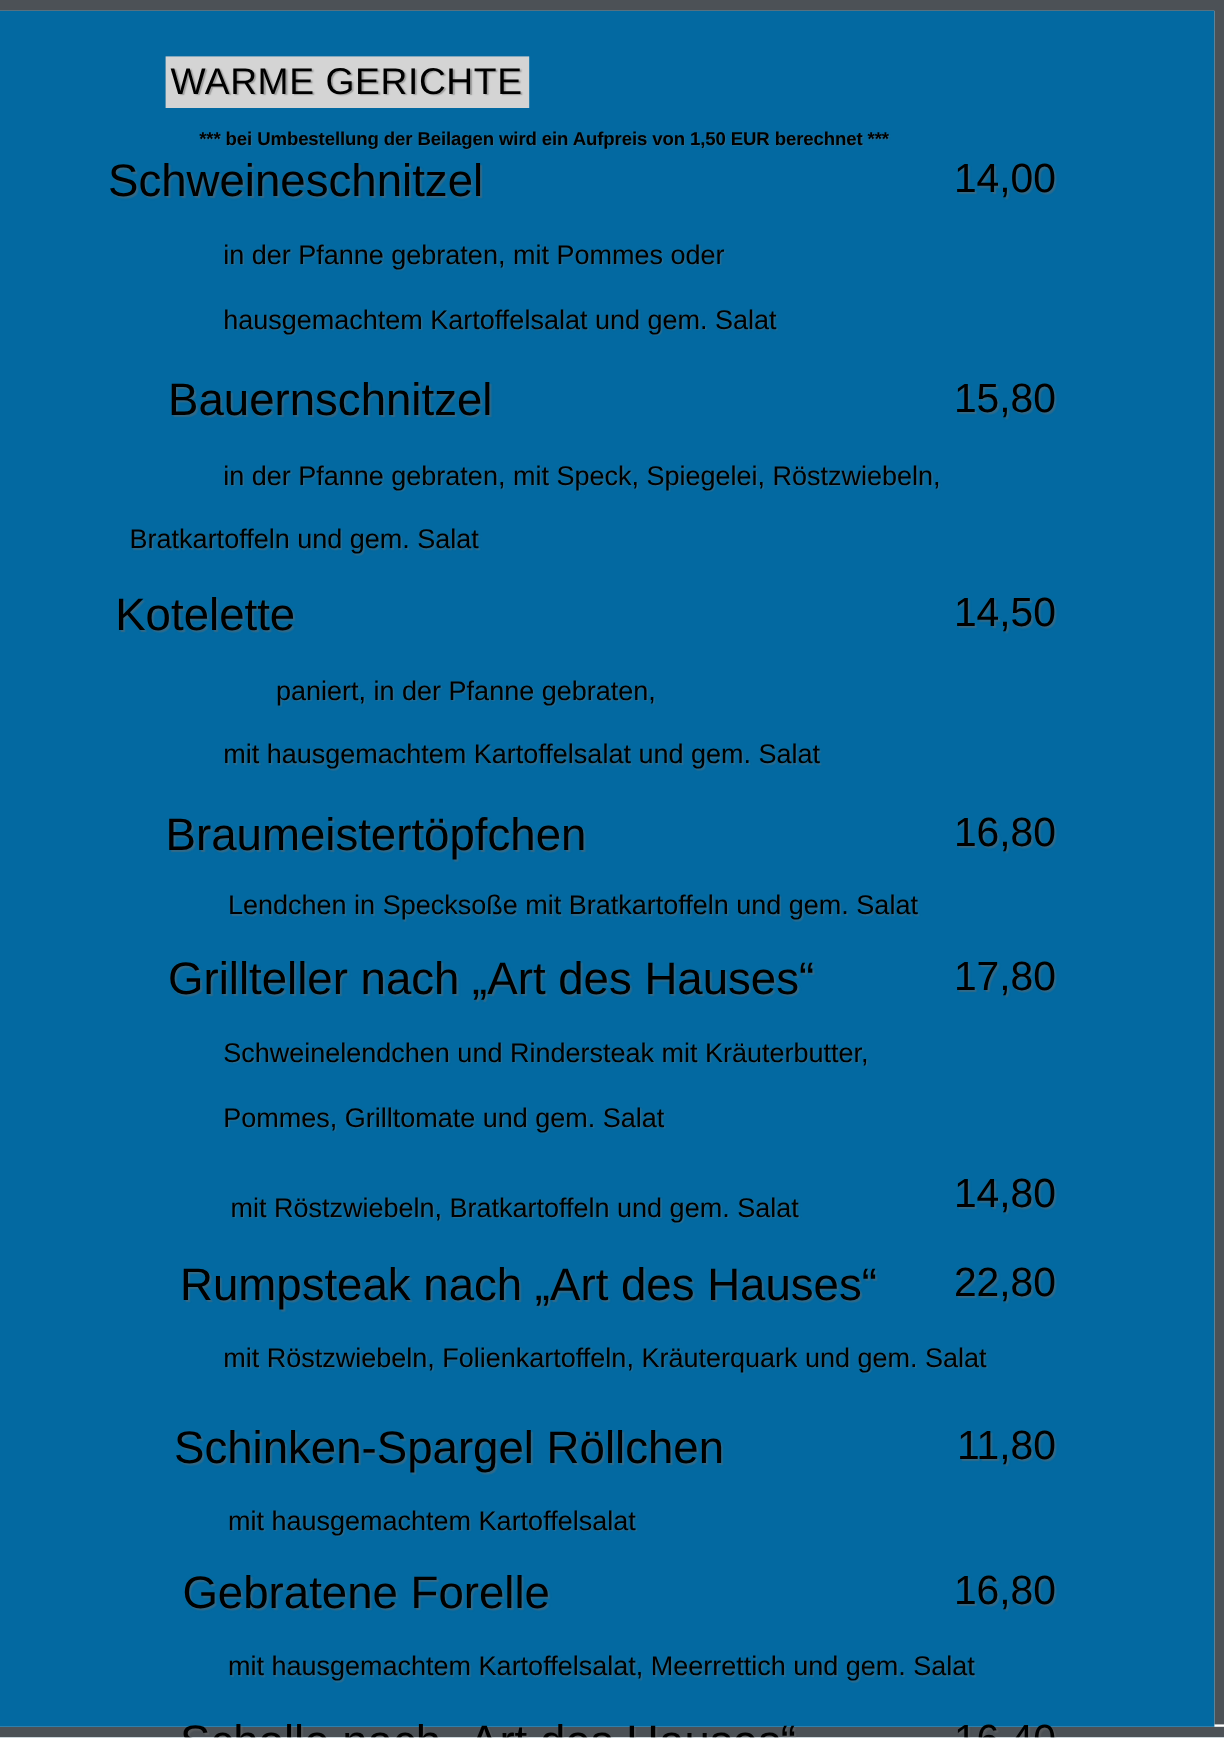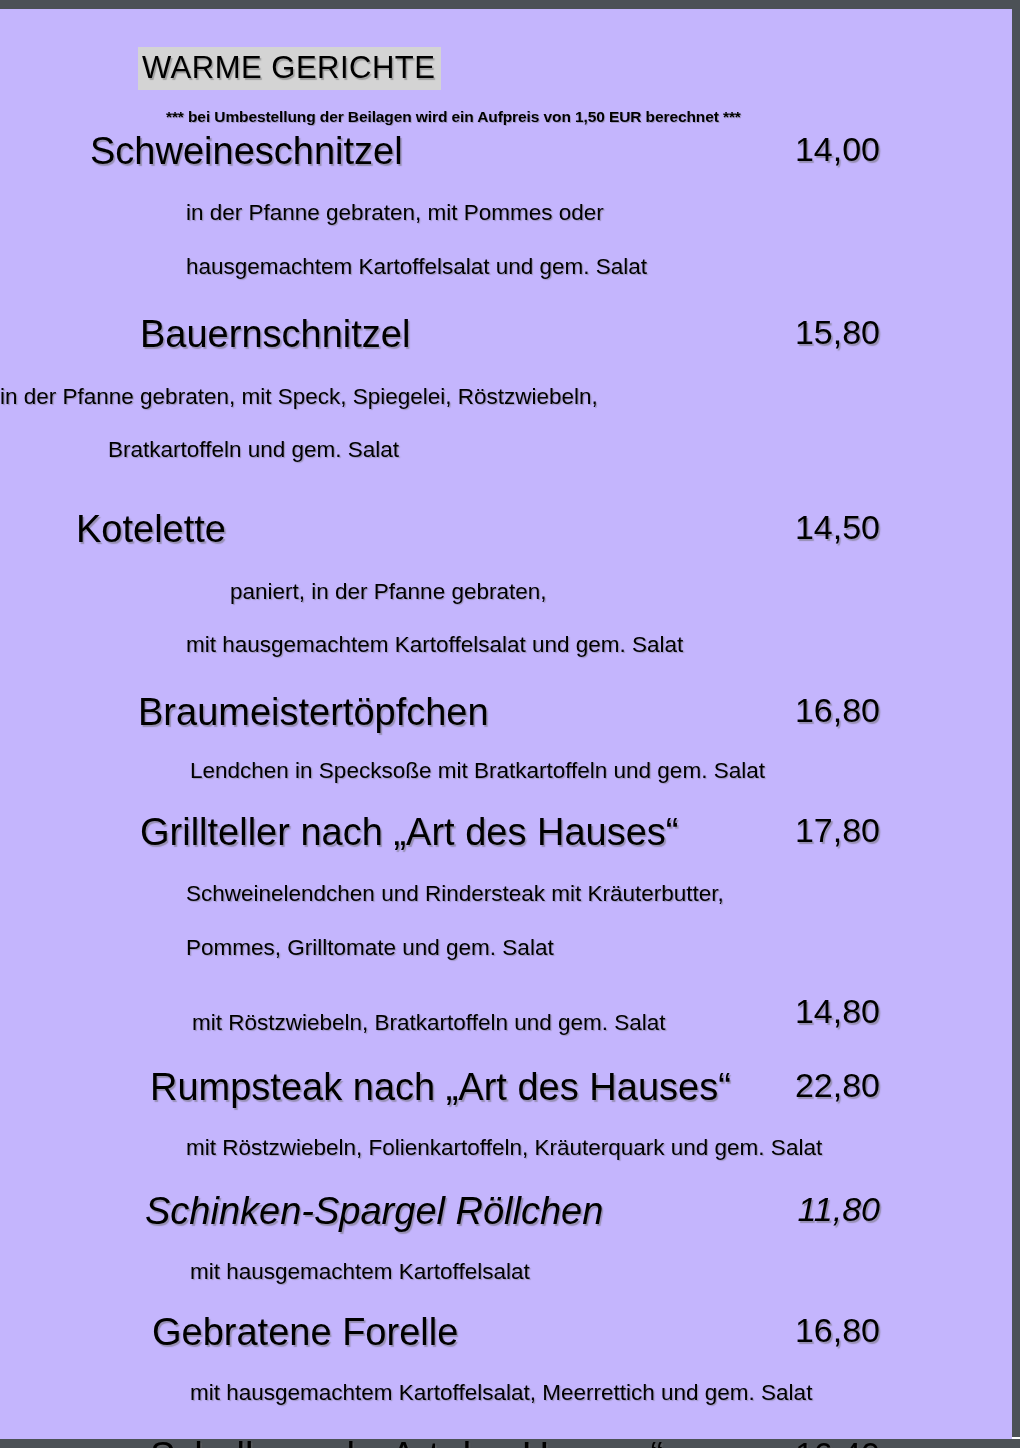--- a/index.html
+++ b/index.html
@@ -40,21 +40,21 @@
     bottom: 0; left: 0;
     width: 1020px; height: 9px;
   }
 
   .sheet {
     position: absolute;
     top: 9px;
     left: 0;
     right: 8px;
     bottom: 9px;
-    background: #c4b5fd;
+    background: #0369a1;
   }
 
   .content {
     position: relative;
     padding: 0;
   }
 
   
   .section-head {
     margin: 38px 0 0 0;
@@ -149,25 +149,25 @@
               <span class="price">14,00</span>
             </div>
             <div class="desc" style="padding-left: 186px; margin-top: 30px;">in der Pfanne gebraten, mit Pommes oder</div>
             <div class="desc" style="padding-left: 186px; margin-top: 30px;">hausgemachtem Kartoffelsalat und gem. Salat</div>
           </div>
           <div class="item-block">
             <div class="row" style="margin-top: 36px; padding-left: 140px;">
               <span class="row-title">Bauernschnitzel</span>
               <span class="price">15,80</span>
             </div>
-            <div class="desc" style="margin-top: 30px;">in der Pfanne gebraten, mit Speck, Spiegelei, Röstzwiebeln,</div>
+            <div class="desc" style="padding-left: 186px; margin-top: 30px;">in der Pfanne gebraten, mit Speck, Spiegelei, Röstzwiebeln,</div>
             <div class="desc" style="padding-left: 108px; margin-top: 30px;">Bratkartoffeln und gem. Salat</div>
           </div>
           <div class="item-block">
-            <div class="row" style="margin-top: 48px; padding-left: 76px;">
+            <div class="row" style="margin-top: 32px; padding-left: 96px;">
               <span class="row-title">Kotelette</span>
               <span class="price">14,50</span>
             </div>
             <div class="desc" style="padding-left: 186px; margin-top: 30px; margin-left: 44px;">paniert, in der Pfanne gebraten,</div>
             <div class="desc" style="padding-left: 186px; margin-top: 30px;">mit hausgemachtem Kartoffelsalat und gem. Salat</div>
           </div>
           <div class="item-block">
             <div class="row" style="margin-top: 36px; padding-left: 138px;">
               <span class="row-title">Braumeistertöpfchen</span>
               <span class="price">16,80</span>
@@ -189,21 +189,21 @@
             <div class="desc" style="padding-left: 192px; margin-top: 17px;">mit Röstzwiebeln, Bratkartoffeln und gem. Salat</div>
           </div>
           <div class="item-block">
             <div class="row" style="margin-top: 34px; padding-left: 150px;">
               <span class="row-title">Rumpsteak nach „Art des Hauses“</span>
               <span class="price">22,80</span>
             </div>
             <div class="desc" style="padding-left: 186px; margin-top: 28px;">mit Röstzwiebeln, Folienkartoffeln, Kräuterquark und gem. Salat</div>
           </div>
           <div class="item-block">
-            <div class="row" style="margin-top: 32px; padding-left: 145px; font-style: italic;">
+            <div class="row" style="margin-top: 44px; padding-left: 145px;">
               <span class="row-title">Schinken-Spargel Röllchen</span>
               <span class="price">11,80</span>
             </div>
             <div class="desc" style="padding-left: 190px; margin-top: 28px;">mit hausgemachtem Kartoffelsalat</div>
           </div>
           <div class="item-block">
             <div class="row" style="margin-top: 30px; padding-left: 152px;">
               <span class="row-title">Gebratene Forelle</span>
               <span class="price">16,80</span>
             </div>

